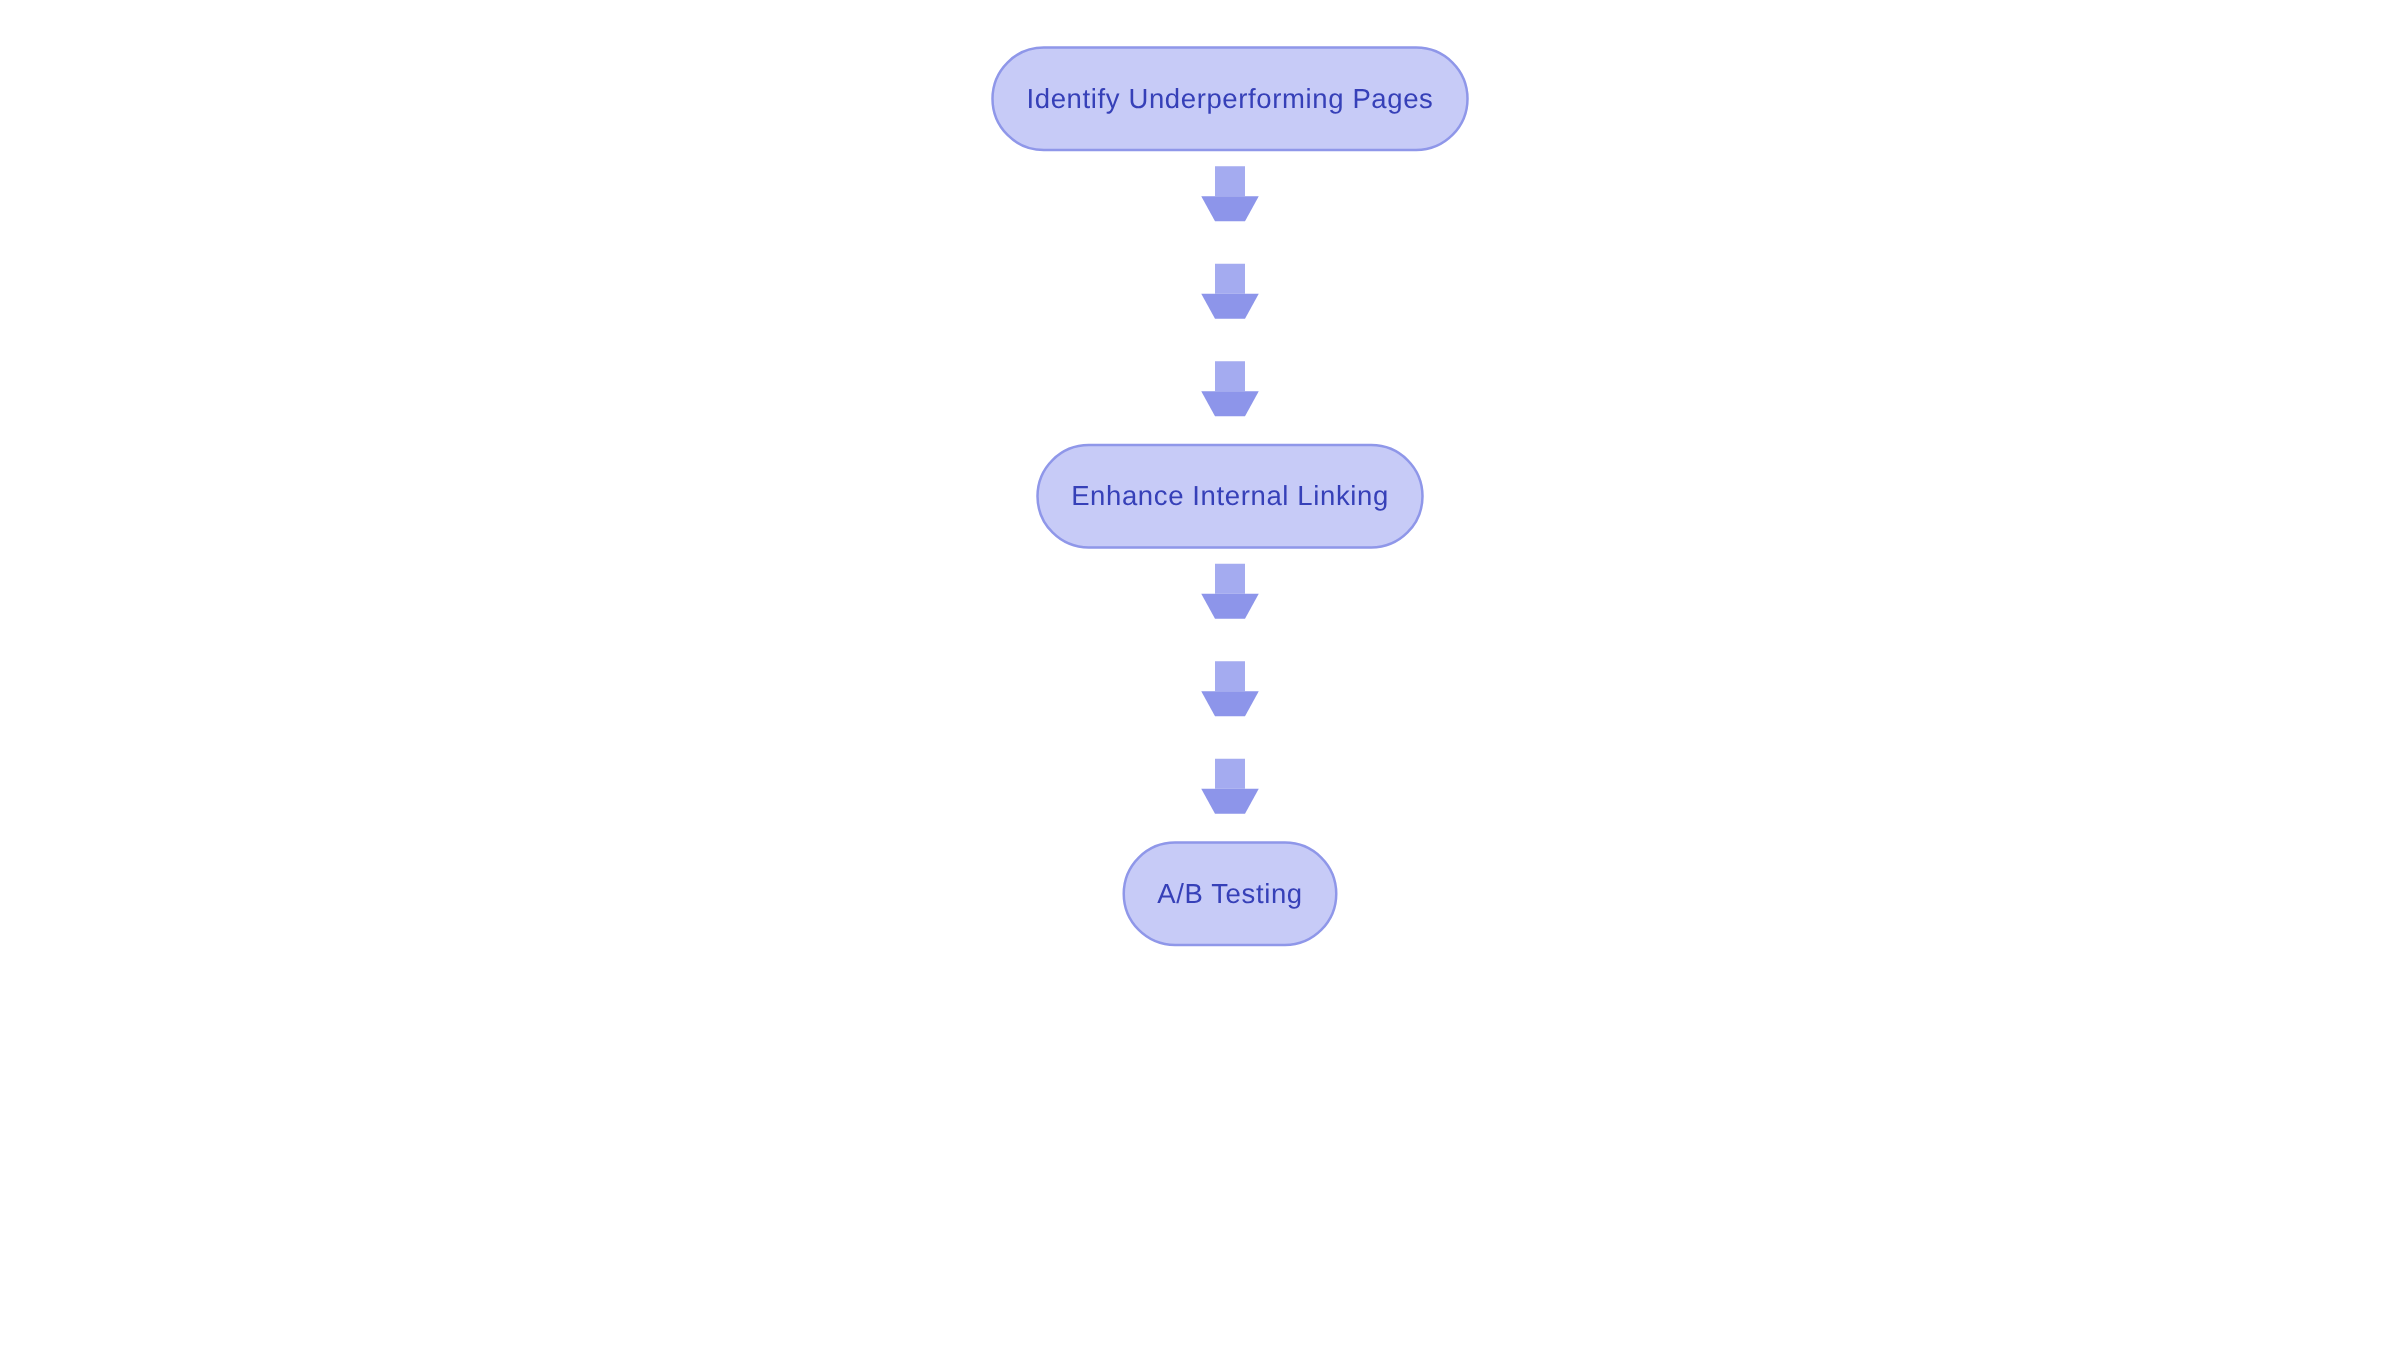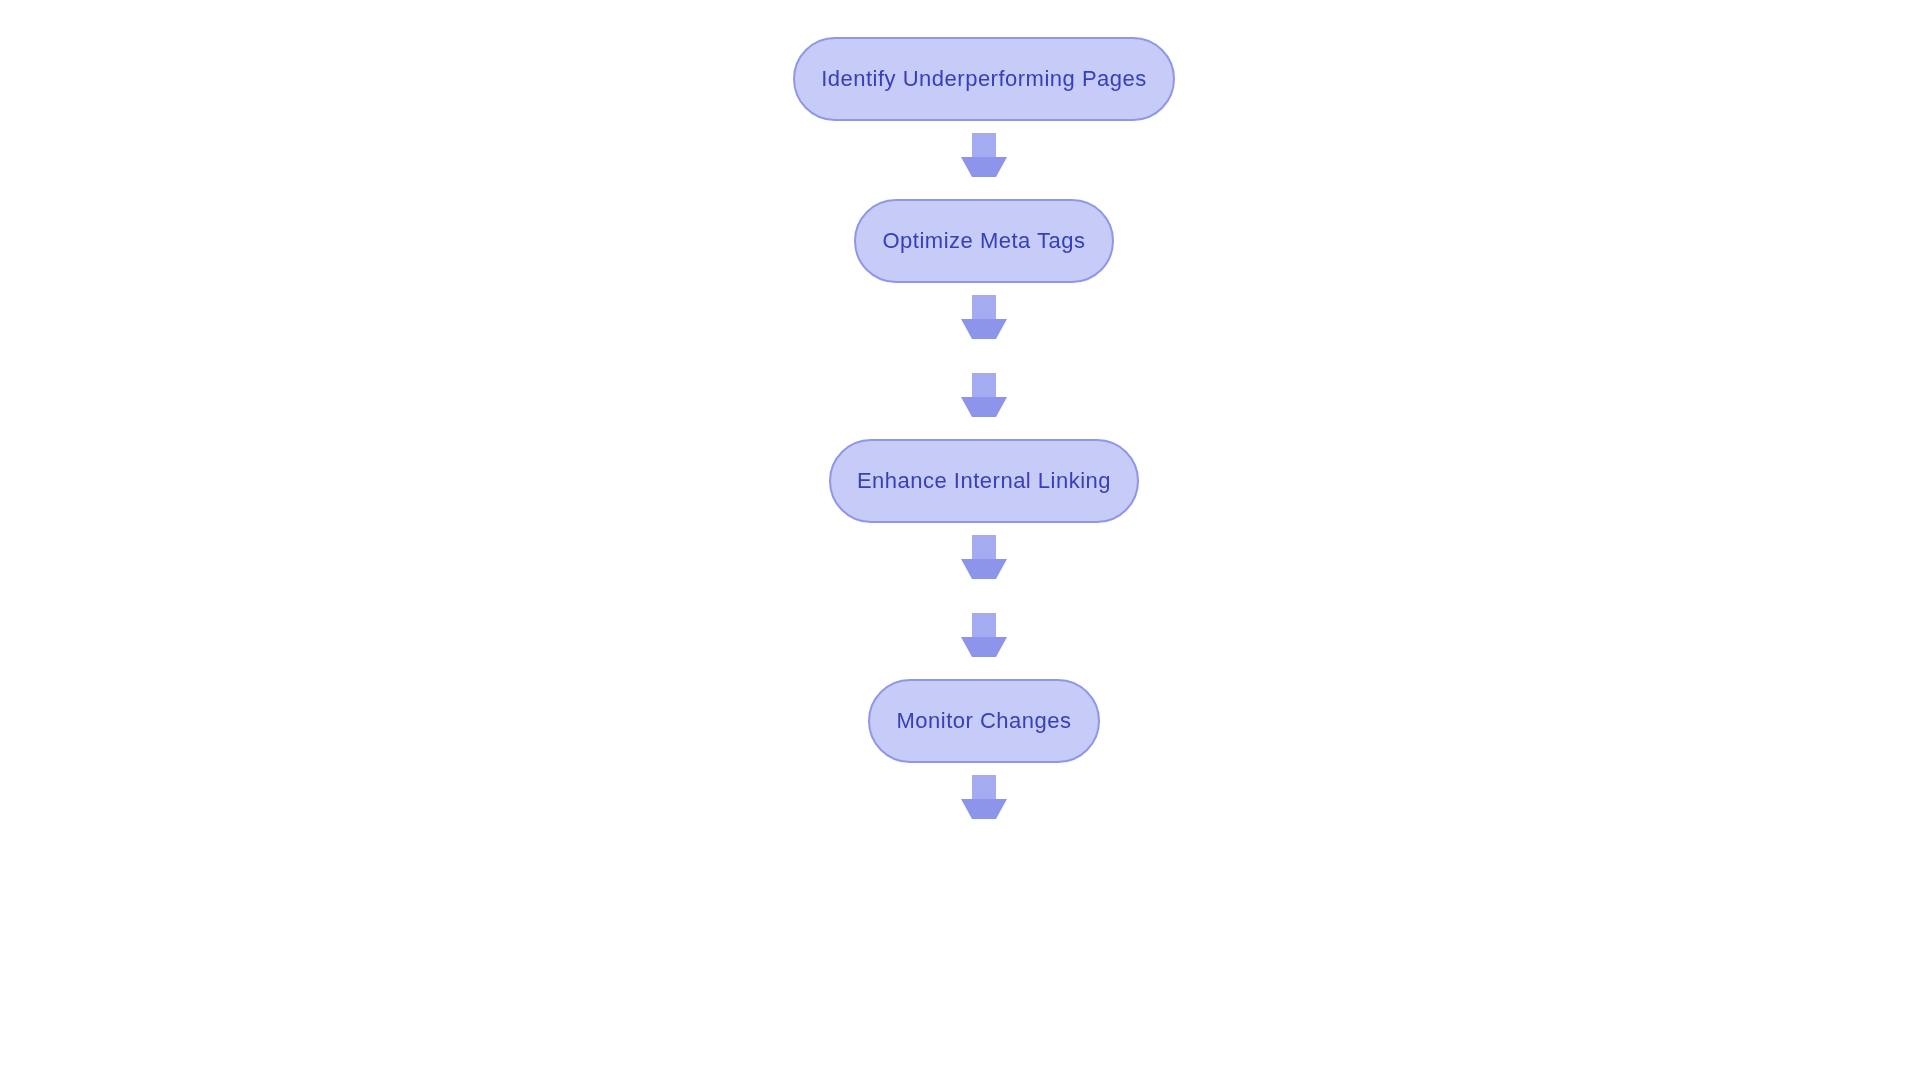--- a/index.html
+++ b/index.html
@@ -66,21 +66,20 @@
 
 <div class="canvas">
 
   <div class="flow-node">Identify Underperforming Pages</div>
 
   <div class="flow-arrow">
     <div class="arrow-stem"></div>
     <div class="arrow-head"></div>
   </div>
 
-  <div class="flow-node">Optimize Meta Tags</div>
 
   <div class="flow-arrow">
     <div class="arrow-stem"></div>
     <div class="arrow-head"></div>
   </div>
 
 
   <div class="flow-arrow">
     <div class="arrow-stem"></div>
     <div class="arrow-head"></div>
@@ -92,21 +91,21 @@
     <div class="arrow-stem"></div>
     <div class="arrow-head"></div>
   </div>
 
 
   <div class="flow-arrow">
     <div class="arrow-stem"></div>
     <div class="arrow-head"></div>
   </div>
 
-  <div class="flow-node">Monitor Changes</div>
 
   <div class="flow-arrow">
     <div class="arrow-stem"></div>
     <div class="arrow-head"></div>
   </div>
 
+  <div class="flow-node">A/B Testing</div>
 
 </div>
 
 </body></html>

